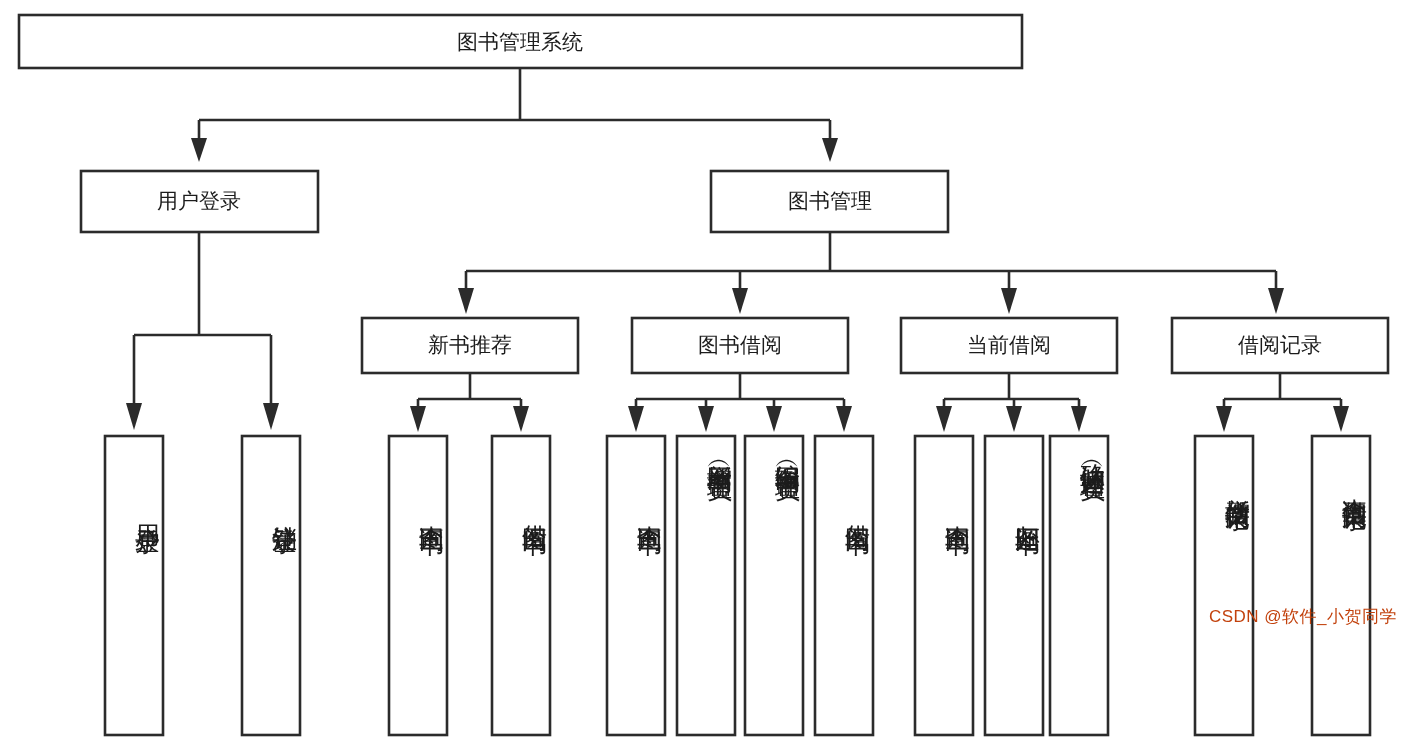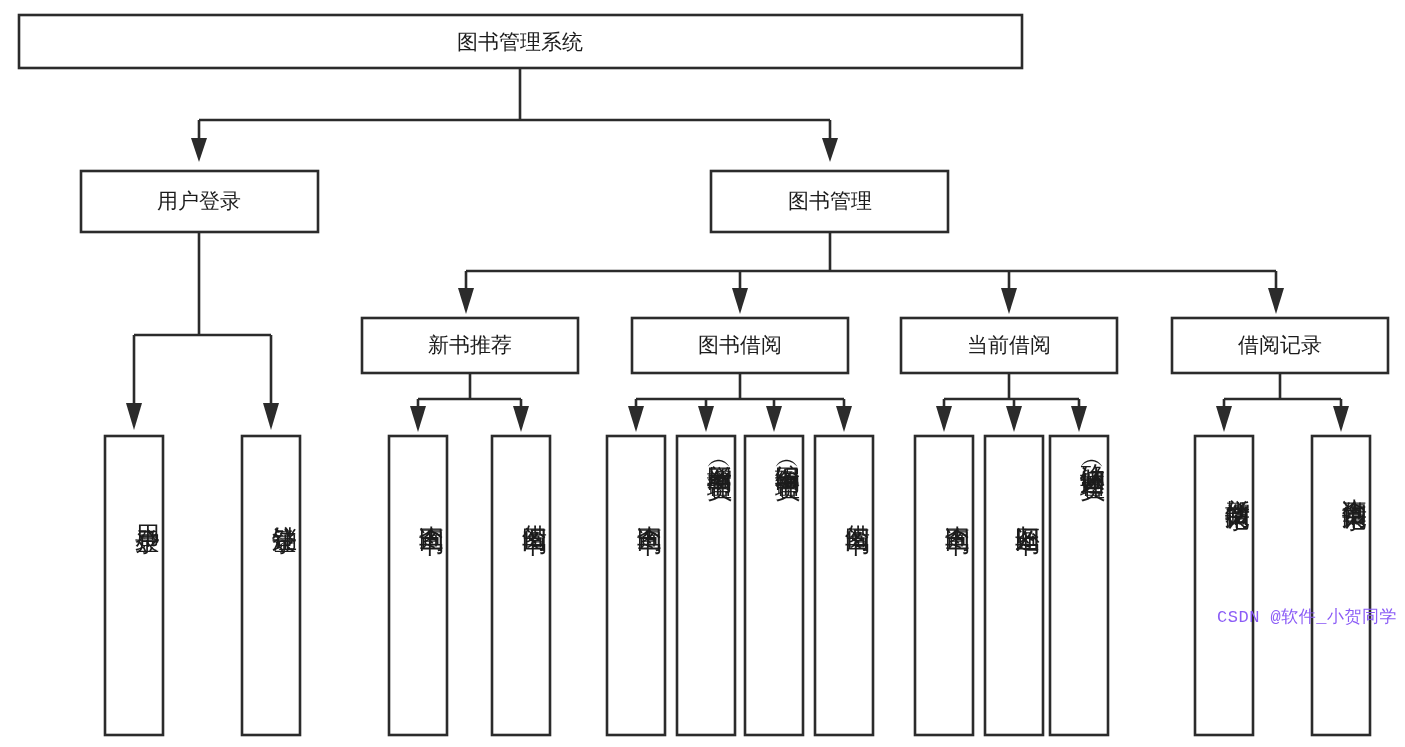--- a/index.html
+++ b/index.html
@@ -57,23 +57,23 @@
     letter-spacing: 2px;
     color: #1c1c1c;
     white-space: nowrap;
     text-align: left;
     pointer-events: none;
   }
   .watermark {
     position: absolute;
     right: 8px;
     bottom: 4px;
-    font-family: Liberation Mono, monospace;
+    font-family: Liberation Sans, sans-serif;
     font-size: 17px;
-    color: #8b5cf6;
+    color: #c2410c;
     letter-spacing: 0.5px;
     white-space: nowrap;
   }
 </style>
 </head>
 <body>
 
 <div id="diagram-root">
 
   <svg class="diagram-canvas" viewBox="0 0 1405 747">

